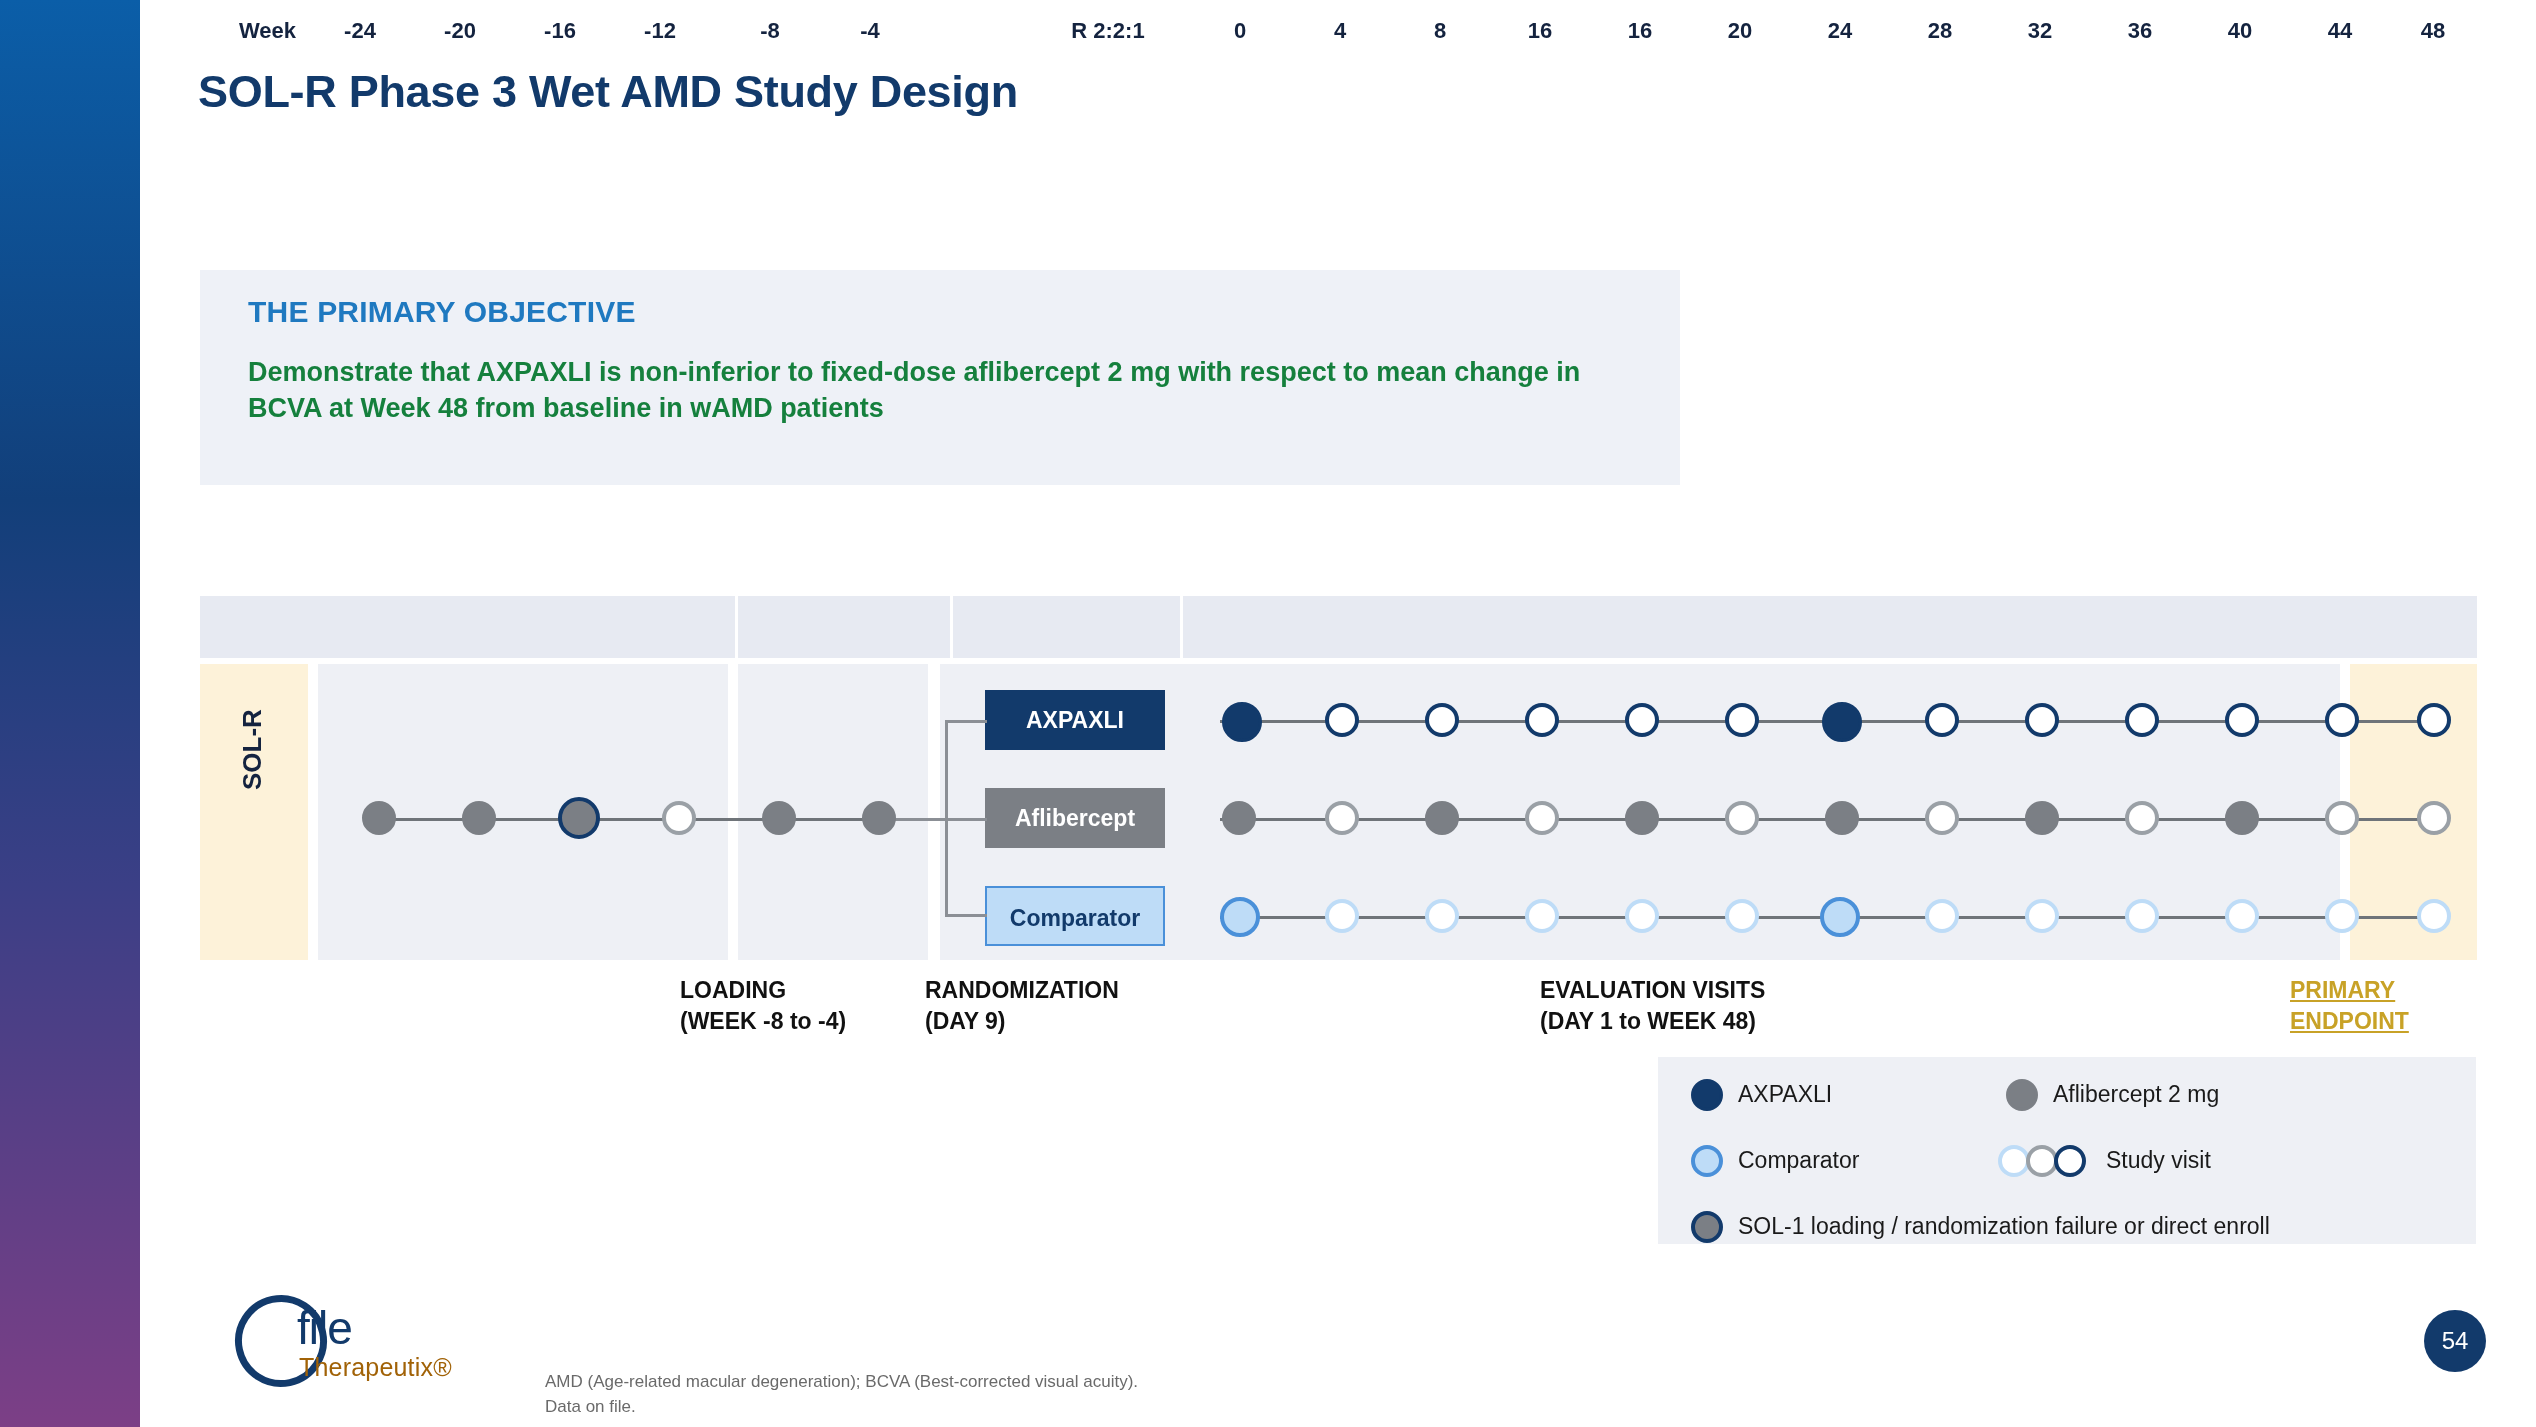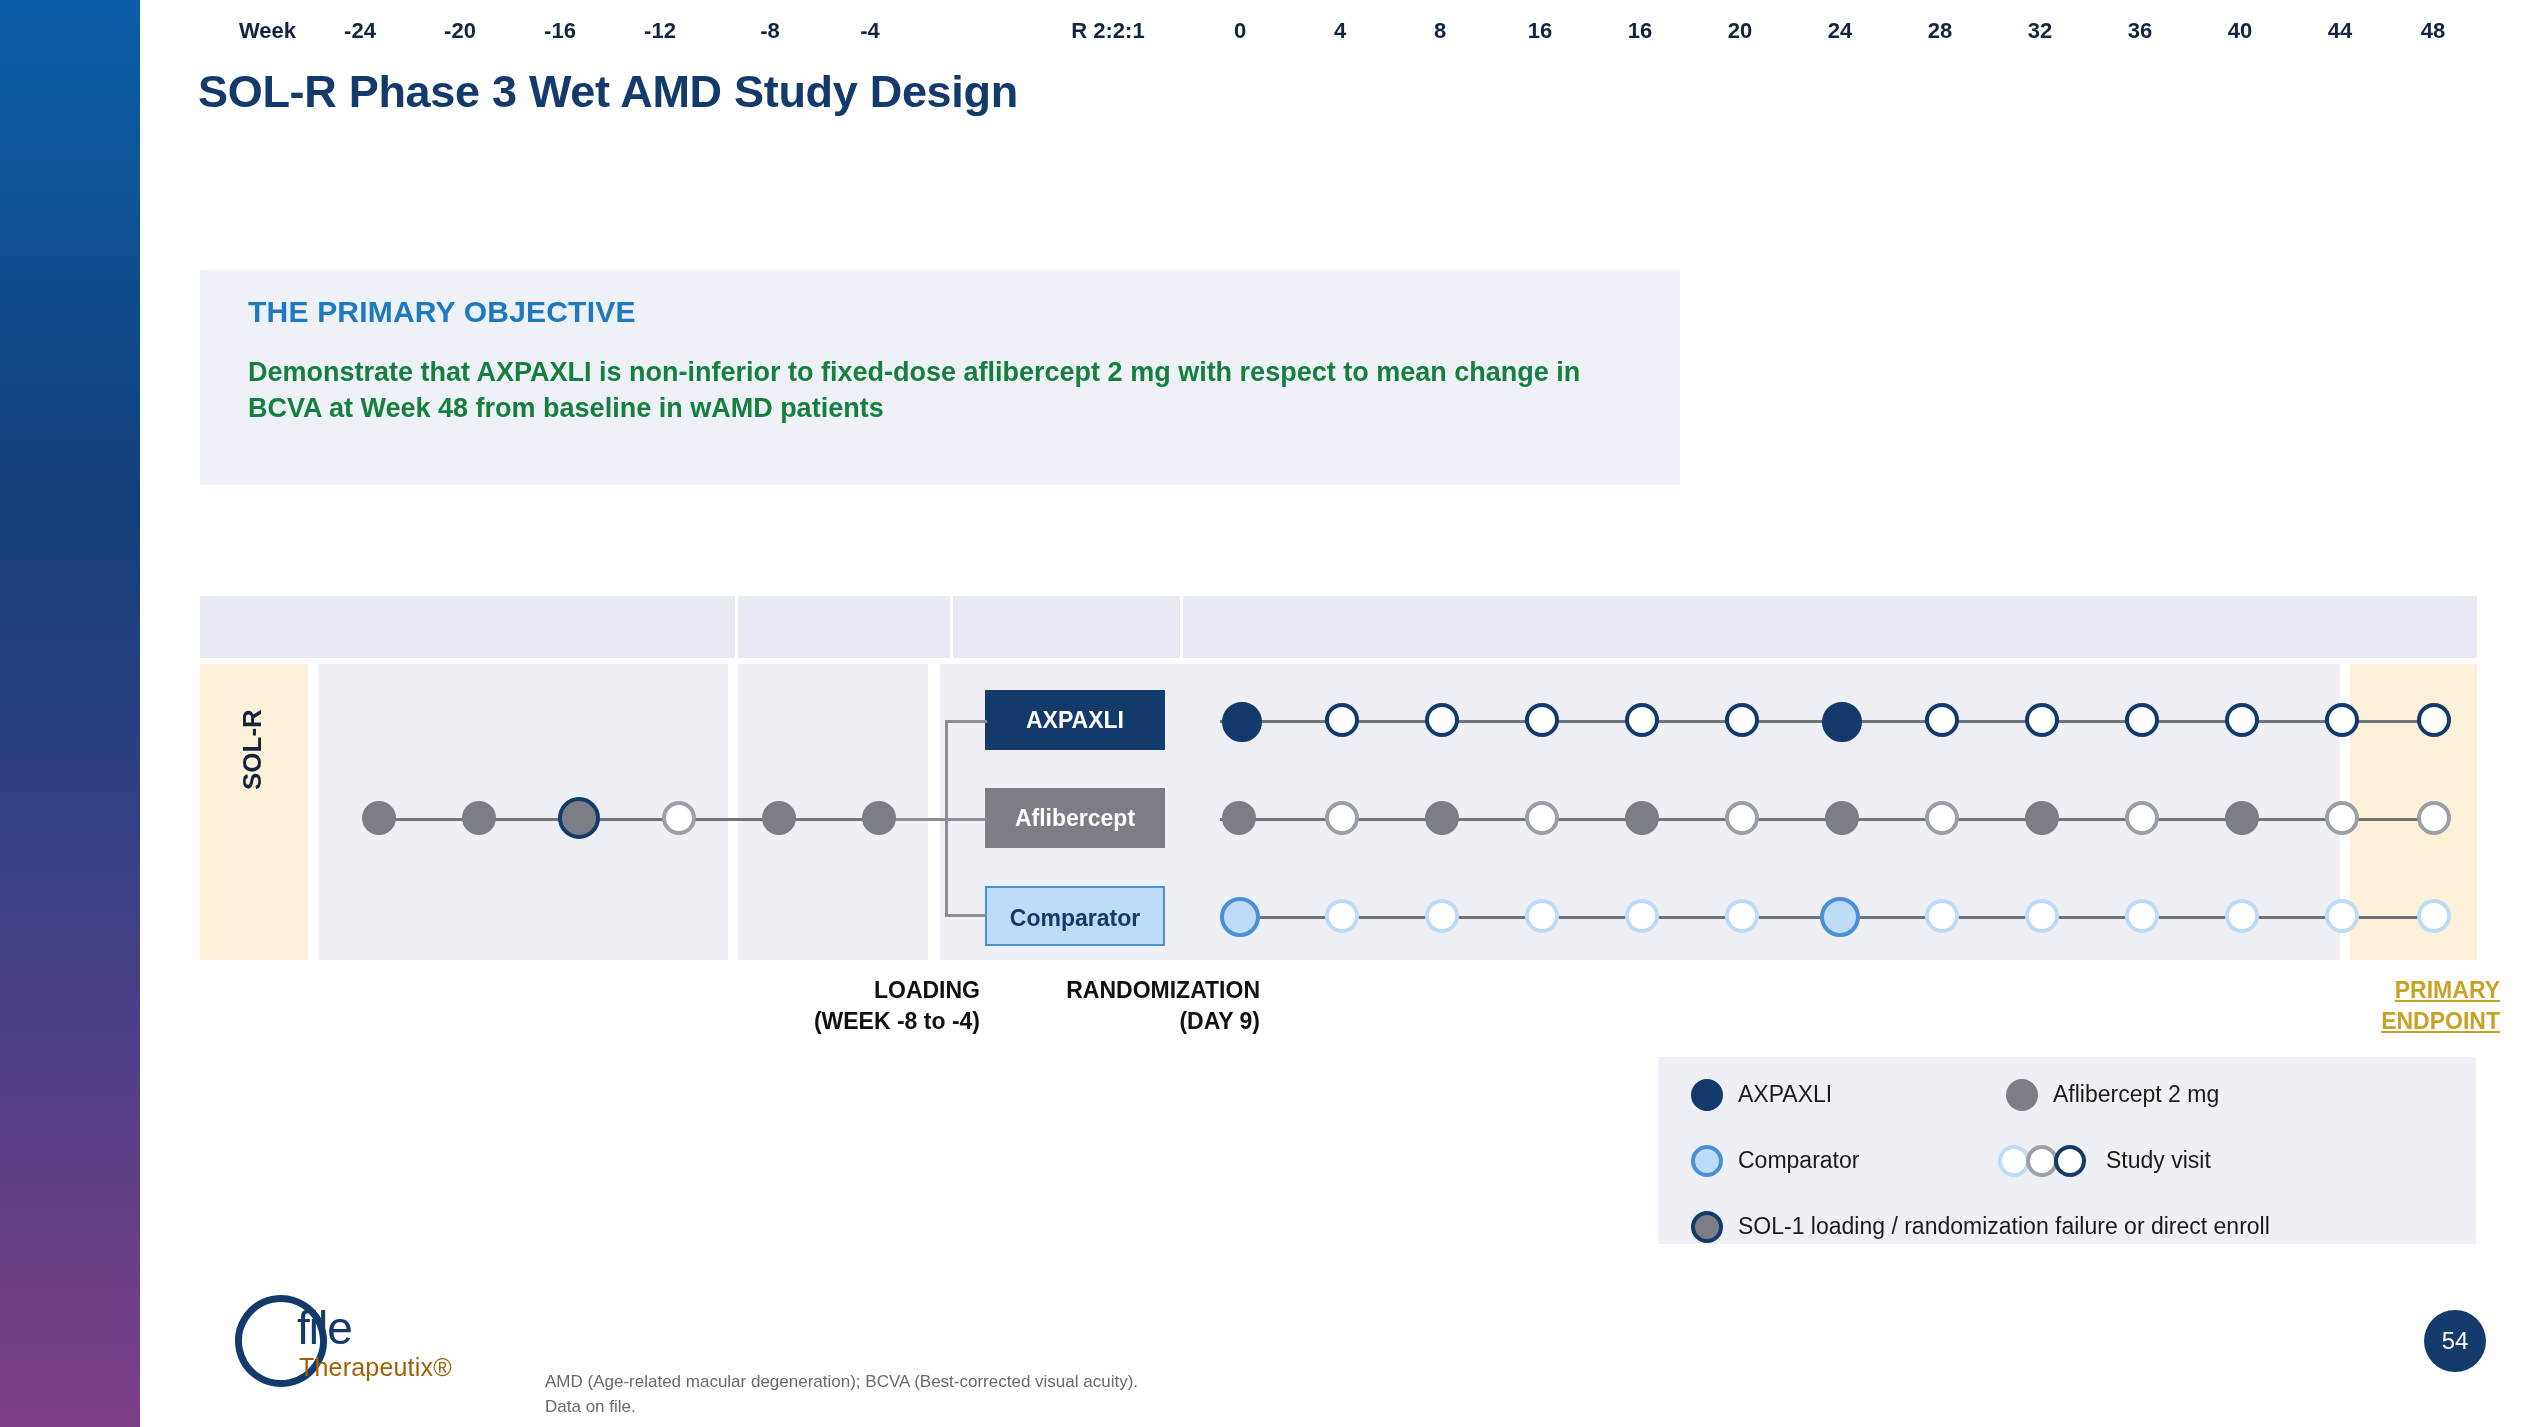--- a/index.html
+++ b/index.html
@@ -167,21 +167,21 @@
   .dot-open-lblue { background: #ffffff; border: 4px solid #bedcf7; }
   .dot-darkgray-ring { background: #7b7f85; border: 4px solid #123a6b; }
   .dot-open-plain { background: #ffffff; border: 4px solid #9aa0a6; }
 
   
   .caption {
     position: absolute;
     font-size: 23px;
     font-weight: bold;
     color: #111111;
-    text-align: right;
+    text-align: left;
     line-height: 1.35;
     white-space: pre-line;
   }
   .caption-gold { color: #c8a227; text-decoration: underline; }
 
   
   .legend-box {
     position: absolute;
     left: 1658px;
     top: 1057px;
@@ -375,20 +375,22 @@
   <div class="dot dot-open-lblue" style="left:2025px; top:899px;"></div>
   <div class="dot dot-open-lblue" style="left:2125px; top:899px;"></div>
   <div class="dot dot-open-lblue" style="left:2225px; top:899px;"></div>
   <div class="dot dot-open-lblue" style="left:2325px; top:899px;"></div>
   <div class="dot dot-open-lblue" style="left:2417px; top:899px;"></div>
 
   <div class="caption" style="left:680px; top:975px; width:300px;">LOADING
 (WEEK -8 to -4)</div>
   <div class="caption" style="left:925px; top:975px; width:335px;">RANDOMIZATION
 (DAY 9)</div>
+  <div class="caption" style="left:1540px; top:975px; width:660px;">EVALUATION VISITS
+(DAY 1 to WEEK 48)</div>
   <div class="caption caption-gold" style="left:2290px; top:975px; width:210px;">PRIMARY
 ENDPOINT</div>
 
   <div class="legend-box">
     <div class="legend-dot" style="left:33px; top:22px; background:#123a6b; border:3px solid #123a6b;"></div>
     <div class="legend-item" style="left:80px; top:24px;">AXPAXLI</div>
 
     <div class="legend-dot" style="left:348px; top:22px; background:#7b7f85; border:3px solid #7b7f85;"></div>
     <div class="legend-item" style="left:395px; top:24px;">Aflibercept 2 mg</div>
 

